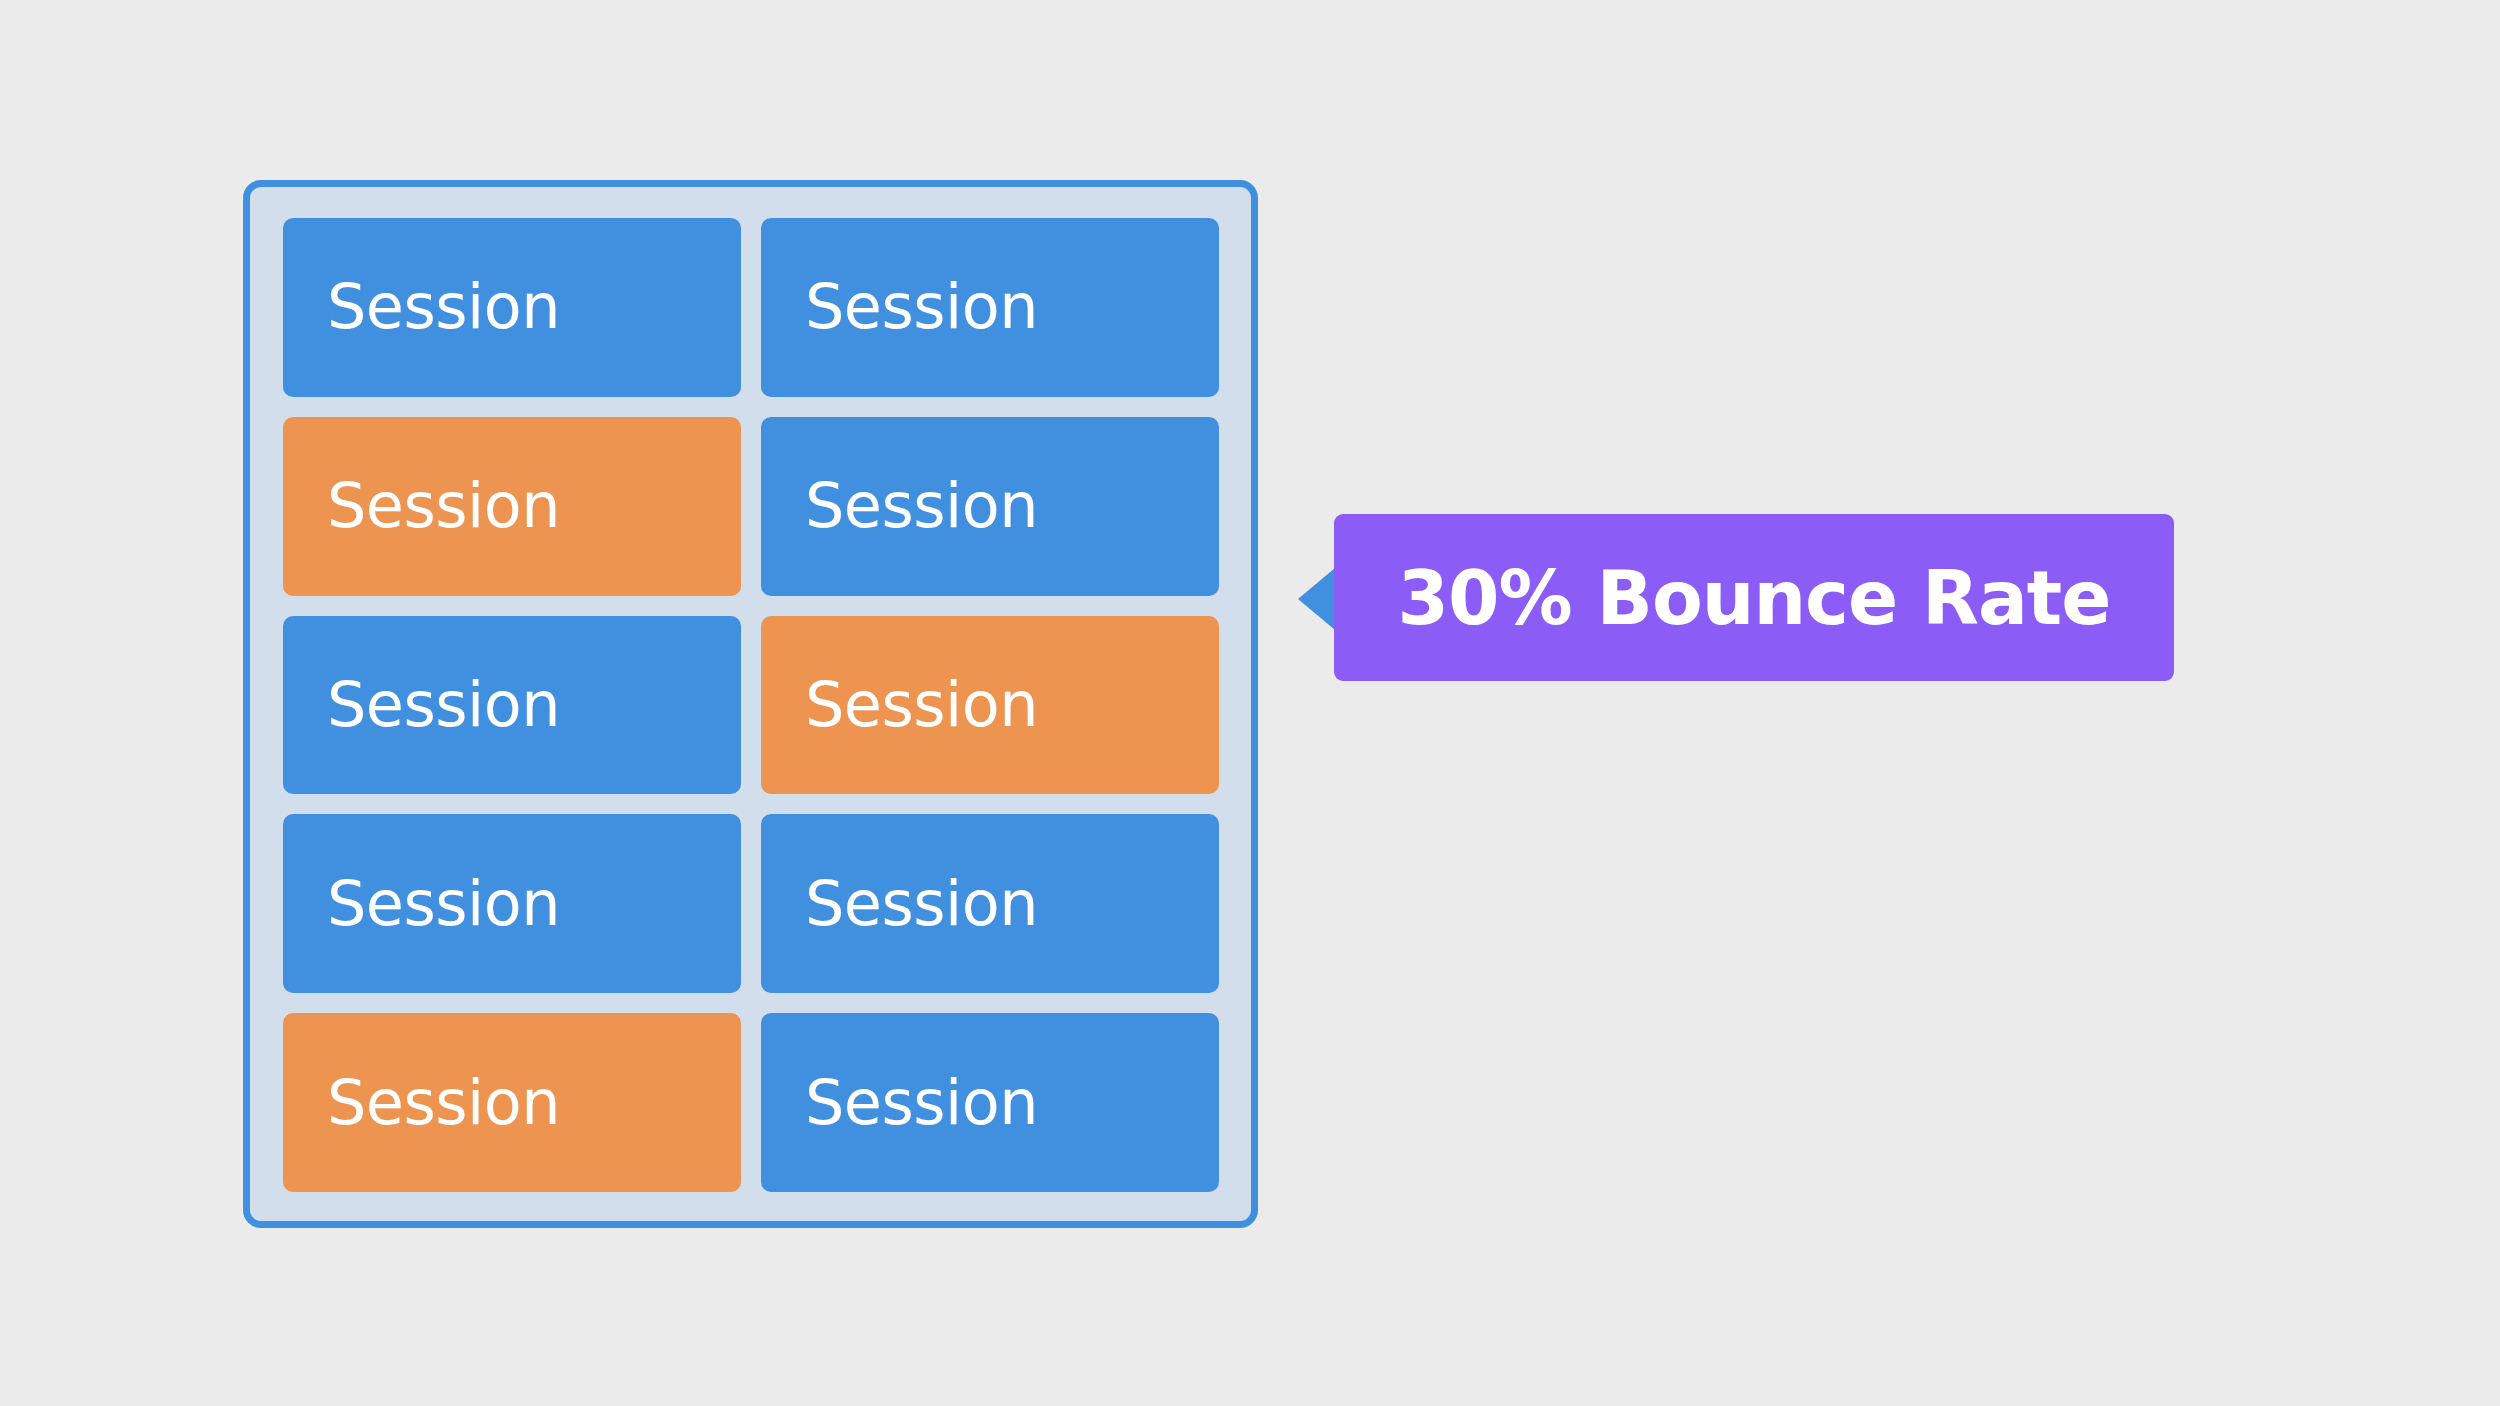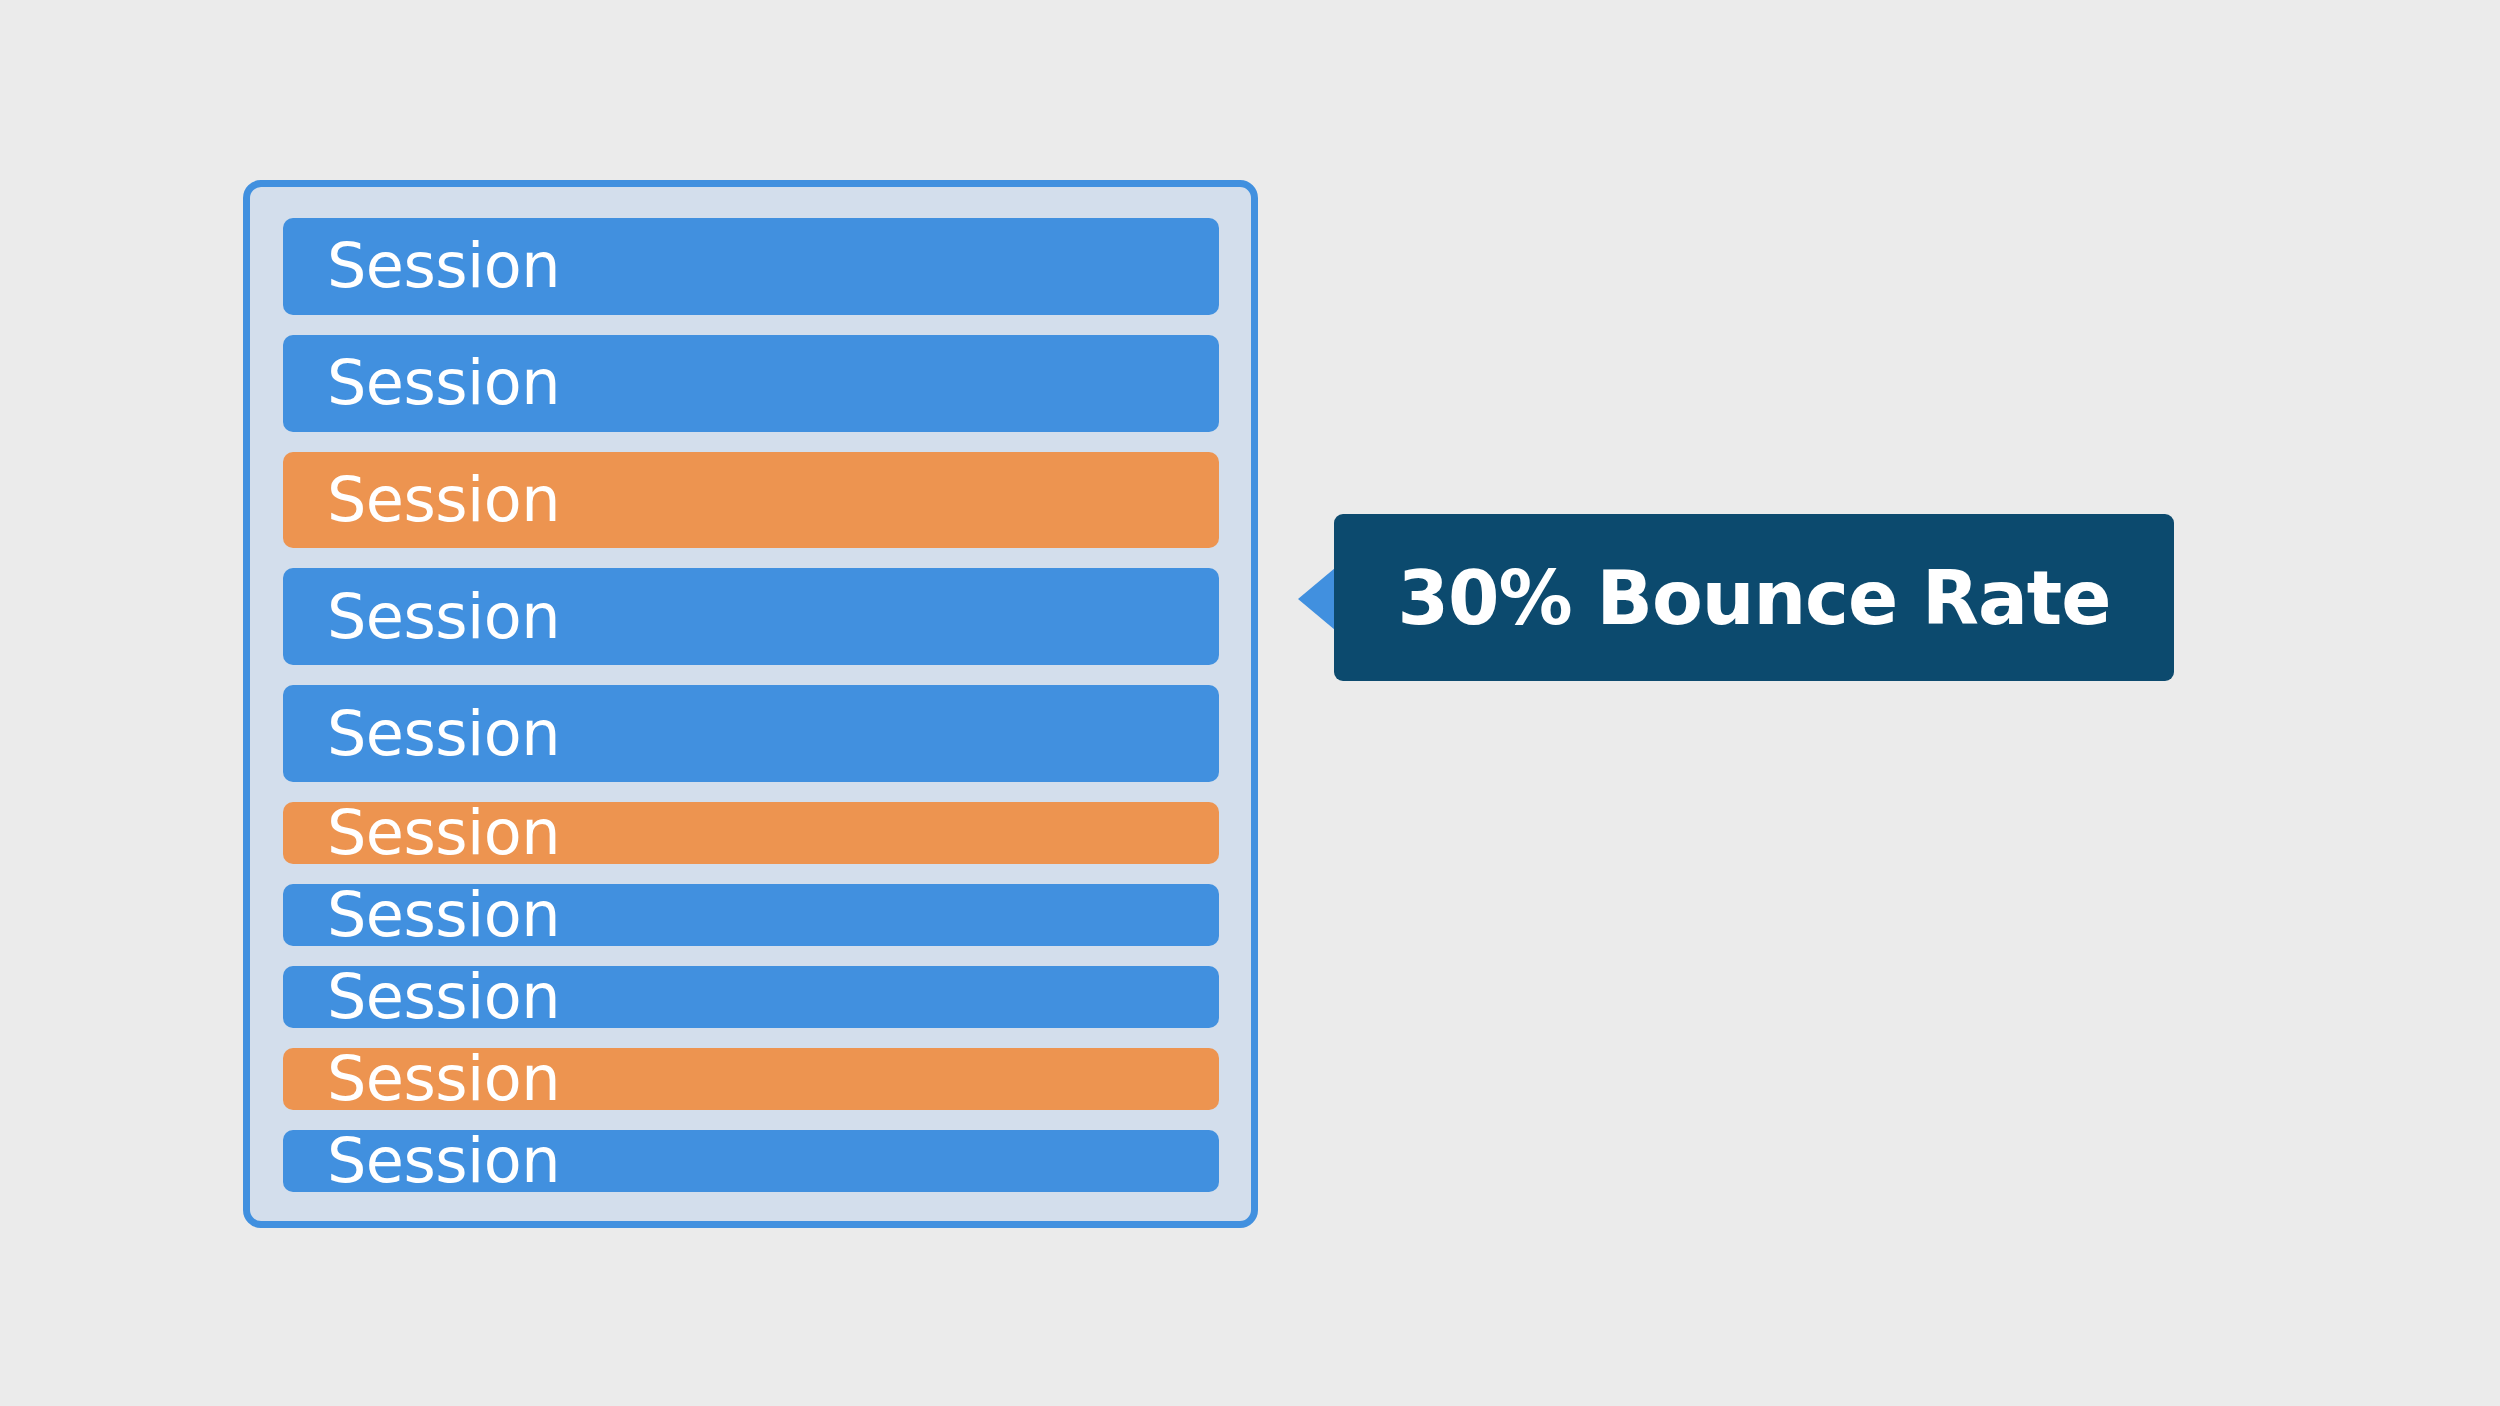--- a/index.html
+++ b/index.html
@@ -33,21 +33,21 @@
     border-radius: 18px;
   }
 
   #sessions-grid {
     position: absolute;
     left: 33px;   
     top: 31px;
     width: 936px;  
     height: 974px;
     display: grid;
-    grid-template-columns: 1fr;
+    grid-template-columns: 1fr 1fr;
     grid-template-rows: repeat(5, 1fr);
     column-gap: 40px;
     row-gap: 22px;
     gap: 20px;
   }
 
   .session-cell {
     border-radius: 10px;
     display: flex;
     align-items: center;
@@ -82,21 +82,21 @@
     border-top: 31px solid transparent;
     border-bottom: 31px solid transparent;
     border-right: 37px solid #4190df;
   }
   #callout-body {
     position: absolute;
     left: 36px;
     top: 0;
     right: 0;
     bottom: 0;
-    background: #0c4a6e;
+    background: #8b5cf6;
     border-radius: 9px;
     display: flex;
     align-items: center;
     justify-content: center;
   }
   #callout-label {
     color: #ffffff;
     font-size: 74px;
     font-weight: bold;
     font-family: "DejaVu Sans", sans-serif;

